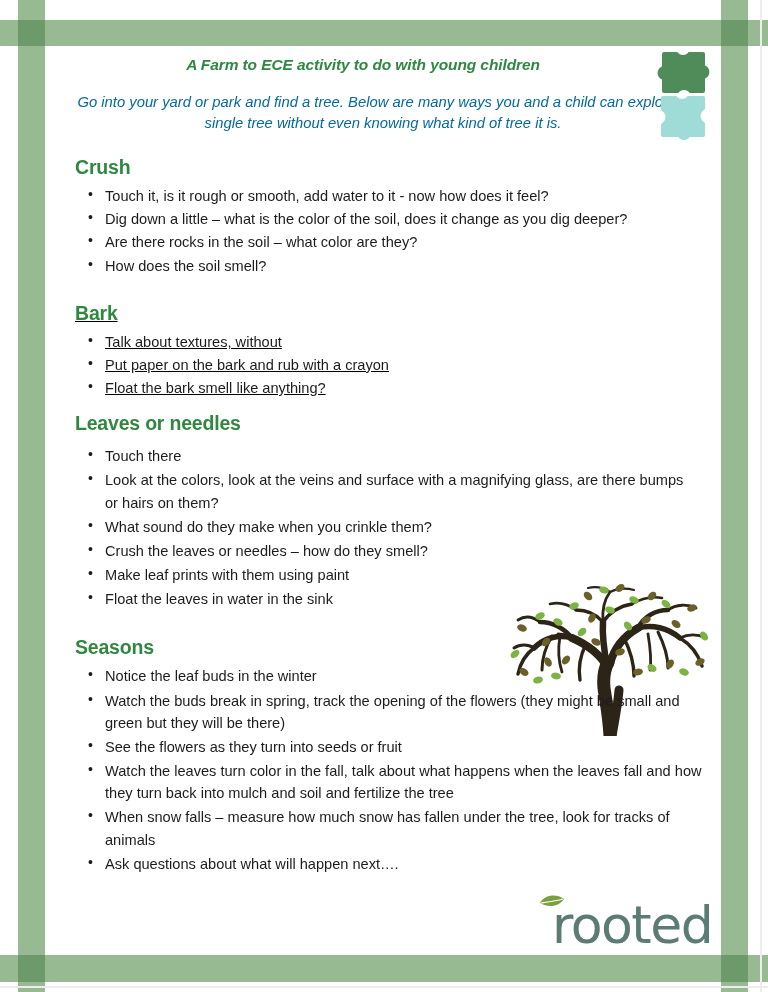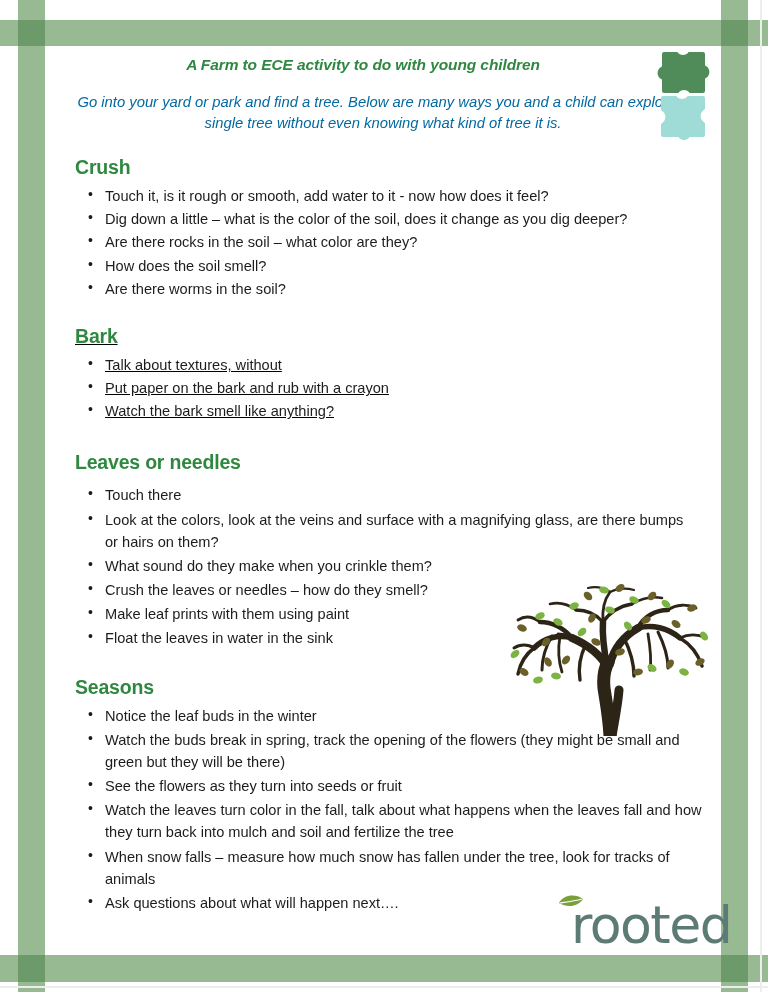--- a/index.html
+++ b/index.html
@@ -121,21 +121,21 @@
     position: absolute;
     left: -17px;
     top: -1px;
     font-size: 14px;
     color: #1c1c1c;
   }
 
   
   .sec-soil    { margin-top: 22px; }
   .sec-bark    { margin-top: 25px; text-decoration: underline; }
-  .sec-leaves  { margin-top: 29px; }
+  .sec-leaves  { margin-top: 13px; }
   .sec-seasons { margin-top: 26px; }
   .sec-leaves .section-heading { margin-bottom: 10px; }
   .sec-leaves ul.bullets li { margin-bottom: 2px; }
   .sec-seasons ul.bullets li { margin-bottom: 2px; }
   .sec-leaves ul.bullets { padding-right: 35px; }
   .sec-seasons ul.bullets { padding-right: 5px; }
 
   
   .tree-art {
     position: absolute;
@@ -143,21 +143,21 @@
     top: 530px;
     width: 225px;
     height: 160px;
     z-index: 4;
     pointer-events: none;
   }
 
   
   .rooted-logo {
     position: absolute;
-    left: 508px;
+    left: 489px;
     top: 845px;
     width: 180px;
     height: 62px;
     z-index: 8;
   }
   .rooted-word {
     font-family: "DejaVu Sans", sans-serif;
     font-size: 52px;
     color: #5c7b74;
     letter-spacing: -1.5px;
@@ -268,30 +268,29 @@
       </g>
     </svg>
 
     <div class="section sec-soil">
       <div class="section-heading">Crush</div>
       <ul class="bullets">
         <li>Touch it, is it rough or smooth, add water to it - now how does it feel?</li>
         <li>Dig down a little – what is the color of the soil, does it change as you dig deeper?</li>
         <li>Are there rocks in the soil – what color are they?</li>
         <li>How does the soil smell?</li>
-        <li>Are there worms in the soil?</li>
       </ul>
     </div>
 
     <div class="section sec-bark">
       <div class="section-heading">Bark</div>
       <ul class="bullets">
         <li>Talk about textures, without</li>
         <li>Put paper on the bark and rub with a crayon</li>
-        <li>Watch the bark smell like anything?</li>
+        <li>Float the bark smell like anything?</li>
       </ul>
     </div>
 
     <div class="section sec-leaves">
       <div class="section-heading">Leaves or needles</div>
       <ul class="bullets">
         <li>Touch there</li>
         <li>Look at the colors, look at the veins and surface with a magnifying glass, are there bumps or hairs on them?</li>
         <li>What sound do they make when you crinkle them?</li>
         <li>Crush the leaves or needles – how do they smell?</li>

